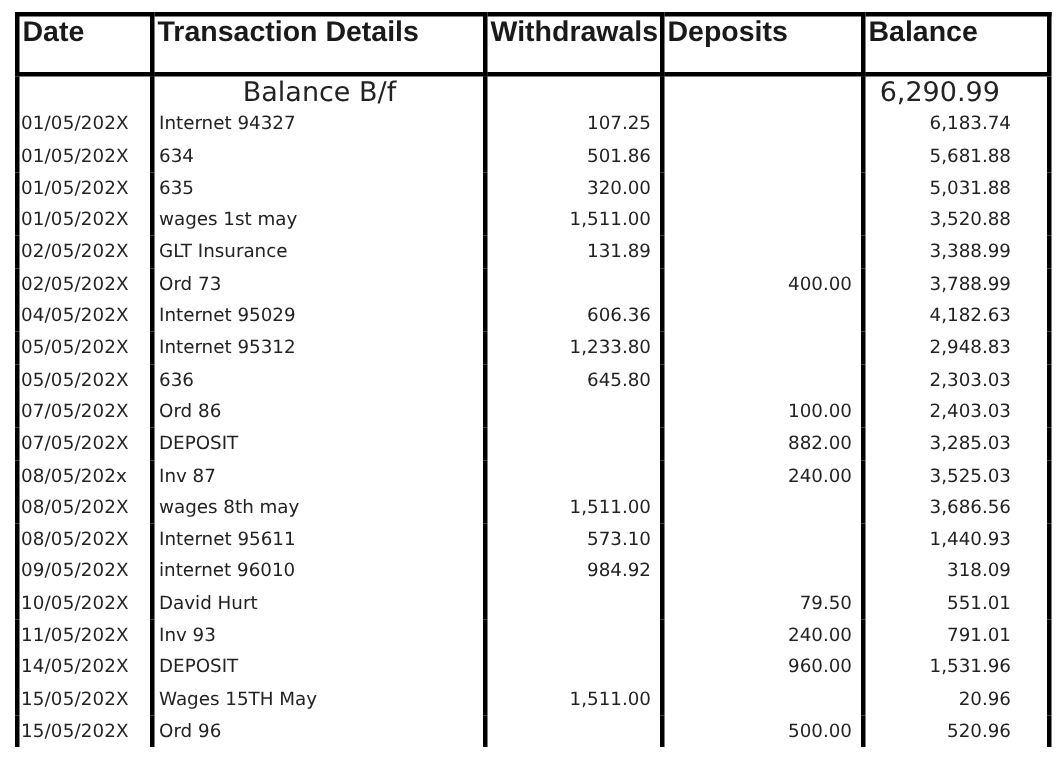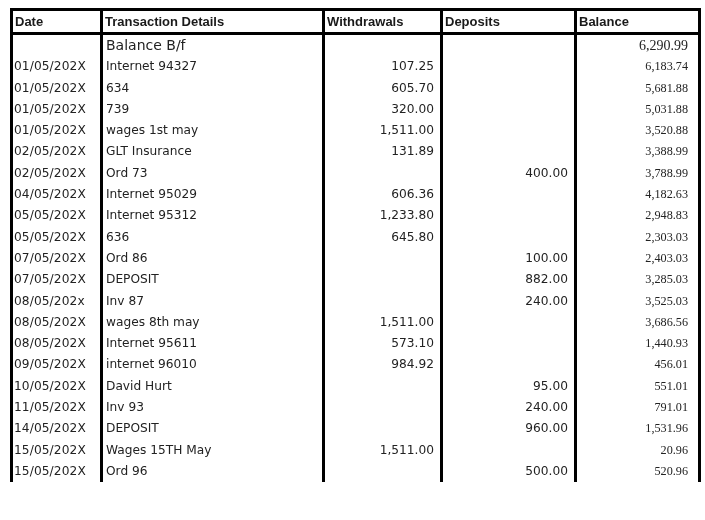--- a/index.html
+++ b/index.html
@@ -28,23 +28,23 @@
     }
     .ledger col.c-date { width: 90px; }
     .ledger col.c-details { width: 222px; }
     .ledger col.c-with { width: 118px; }
     .ledger col.c-dep { width: 134px; }
     .ledger col.c-bal { width: 124px; }
 
     .ledger th {
       font-family: "Liberation Sans", sans-serif;
       font-weight: bold;
-      font-size: 13px;
+      font-size: 19px;
       text-align: left;
-      padding: 0 0 0 2px;
+      padding: 0 0 16px 2px;
       height: 21px;
       line-height: 21px;
       border-bottom: 3px solid #000;
       border-right: 3px solid #000;
       white-space: nowrap;
       overflow: hidden;
     }
     .ledger th:last-child { border-right: none; }
 
     .ledger td {
@@ -56,26 +56,25 @@
       overflow: hidden;
       border-right: 3px solid #000;
       color: #222;
     }
     .ledger td:last-child { border-right: none; }
     .ledger td.num {
       text-align: right;
       padding-right: 6px;
     }
     .ledger td.bal {
-      padding-right: 10px;
-      font-family: Liberation Serif, serif;
+      padding-right: 24px;
     }
     .ledger td.date { padding-left: 1px; letter-spacing: 0.1px; }
     .ledger td.details { padding-left: 3px; }
-    .ledger tr.bf td { font-size: 14px; }
+    .ledger tr.bf td { font-size: 18px; text-align: center; }
   </style>
 </head>
 <body>
 
 <table class="ledger">
   <colgroup>
     <col class="c-date">
       <col class="c-details">
       <col class="c-with">
       <col class="c-dep">
@@ -101,27 +100,27 @@
       <tr>
         <td class="date">01/05/202X</td>
         <td class="details">Internet 94327</td>
         <td class="num">107.25</td>
         <td class="num"></td>
         <td class="num bal">6,183.74</td>
       </tr>
       <tr>
         <td class="date">01/05/202X</td>
         <td class="details">634</td>
-        <td class="num">605.70</td>
+        <td class="num">501.86</td>
         <td class="num"></td>
         <td class="num bal">5,681.88</td>
       </tr>
       <tr>
         <td class="date">01/05/202X</td>
-        <td class="details">739</td>
+        <td class="details">635</td>
         <td class="num">320.00</td>
         <td class="num"></td>
         <td class="num bal">5,031.88</td>
       </tr>
       <tr>
         <td class="date">01/05/202X</td>
         <td class="details">wages 1st may</td>
         <td class="num">1,511.00</td>
         <td class="num"></td>
         <td class="num bal">3,520.88</td>
@@ -194,27 +193,27 @@
         <td class="details">Internet 95611</td>
         <td class="num">573.10</td>
         <td class="num"></td>
         <td class="num bal">1,440.93</td>
       </tr>
       <tr>
         <td class="date">09/05/202X</td>
         <td class="details">internet 96010</td>
         <td class="num">984.92</td>
         <td class="num"></td>
-        <td class="num bal">456.01</td>
+        <td class="num bal">318.09</td>
       </tr>
       <tr>
         <td class="date">10/05/202X</td>
         <td class="details">David Hurt</td>
         <td class="num"></td>
-        <td class="num">95.00</td>
+        <td class="num">79.50</td>
         <td class="num bal">551.01</td>
       </tr>
       <tr>
         <td class="date">11/05/202X</td>
         <td class="details">Inv 93</td>
         <td class="num"></td>
         <td class="num">240.00</td>
         <td class="num bal">791.01</td>
       </tr>
       <tr>

